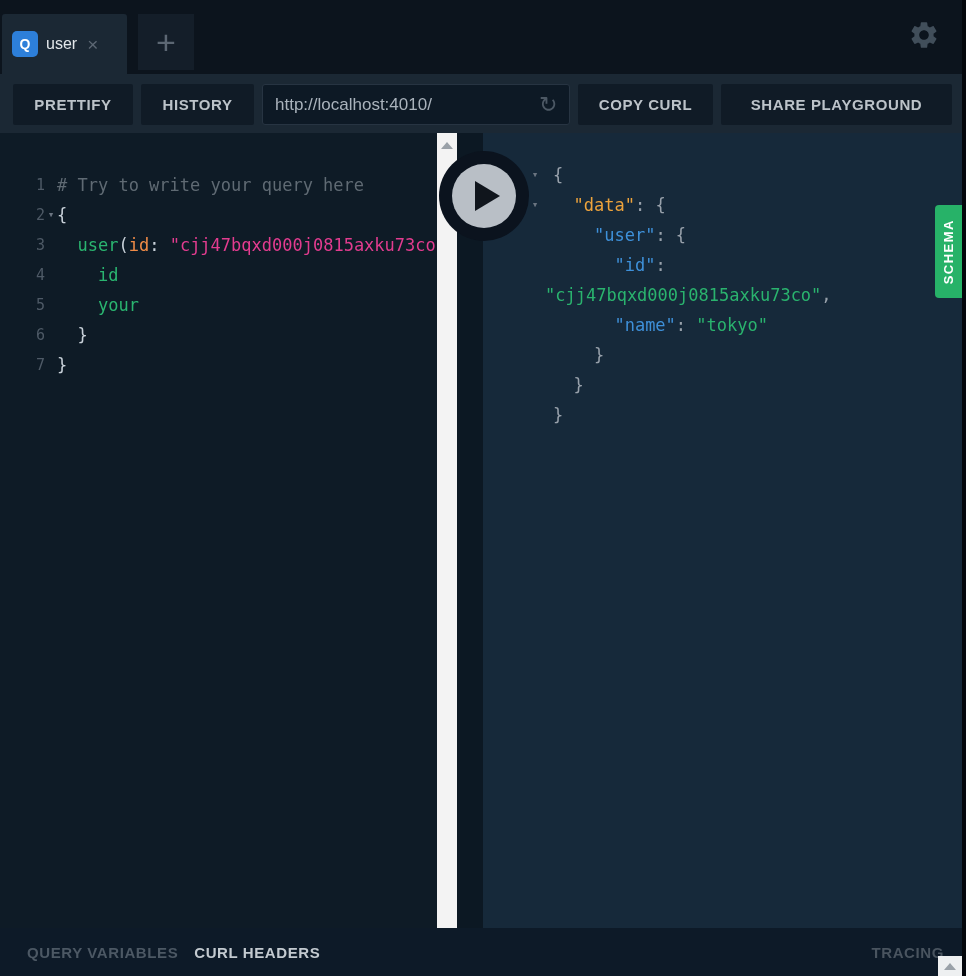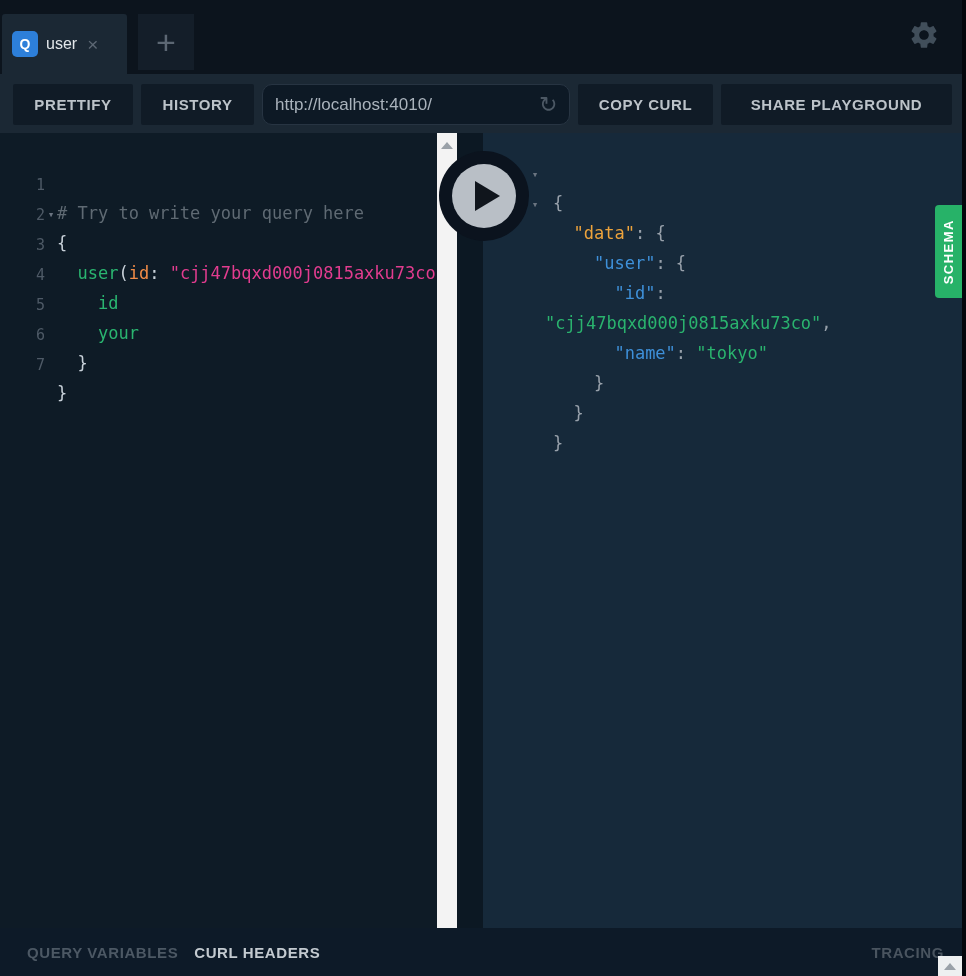--- a/index.html
+++ b/index.html
@@ -35,21 +35,21 @@
   .gear svg { width:32px; height:32px; fill:#414e5a; }
   
   .toolbar { position:absolute; left:0; top:74px; width:966px; height:59px; background:#1b2834; }
   .tbtn {
     position:absolute; top:10px; height:41px; background:#101b26; border:none; border-radius:2px;
     color:#bcc3c9; font-family:"Liberation Sans",sans-serif; font-weight:bold; font-size:15px;
     letter-spacing:0.6px; cursor:pointer; padding:0 2px;
   }
   .url-wrap {
     position:absolute; left:262px; top:10px; width:308px; height:41px;
-    background:#0d1925; border:1px solid #273442; border-radius:10px;
+    background:#0d1925; border:1px solid #273442; border-radius:3px;
     display:flex; align-items:center; padding:0 12px;
   }
   .url-input {
     flex:1; background:transparent; border:none; outline:none;
     color:#aab3bc; font-size:17px; font-family:"Liberation Sans",sans-serif;
   }
   .refresh { color:#4c5864; font-size:22px; line-height:1; cursor:pointer; transform:scaleX(-1); }
   
   .editor-pane { position:absolute; left:0; top:133px; width:437px; height:795px; background:#0e1b26; overflow:hidden; }
   .vscrollbar { position:absolute; left:437px; top:133px; width:20px; height:795px; background:#f3f3f3; }
@@ -59,21 +59,21 @@
   .result-pane { position:absolute; left:483px; top:133px; width:479px; height:795px; background:#16293a; overflow:hidden; }
   
   .code { font-family:"DejaVu Sans Mono","Liberation Mono",monospace; font-size:17px; line-height:30px; }
   .editor-code { padding-top:37px; padding-left:17px; }
   .result-code { padding-top:27px; padding-left:34px; }
   .code-line { display:flex; height:30px; white-space:pre; }
   .gutter-num { width:28px; text-align:right; color:#4e5a66; font-size:15px; line-height:30px; }
   .editor-code .fold { width:12px; text-align:center; }
   .result-code .fold { width:36px; text-align:center; }
   .fold { color:#6a7480; font-size:11px; line-height:30px; cursor:pointer; }
-  .code-text { white-space:pre;margin-top:28px; }
+  .code-text { white-space:pre; }
   .code-text.wrap { margin-left:-8px; }
   .tok-comment { color:#5f6a73; }
   .tok-punct   { color:#c8d1d9; }
   .tok-field   { color:#2ab570; }
   .tok-arg     { color:#ef8b47; }
   .tok-str     { color:#e23c8f; }
   .tok-punctr  { color:#98a1ab; }
   .tok-keyo    { color:#eda33c; }
   .tok-keyb    { color:#3e90d9; }
   .tok-strg    { color:#2ab36e; }

